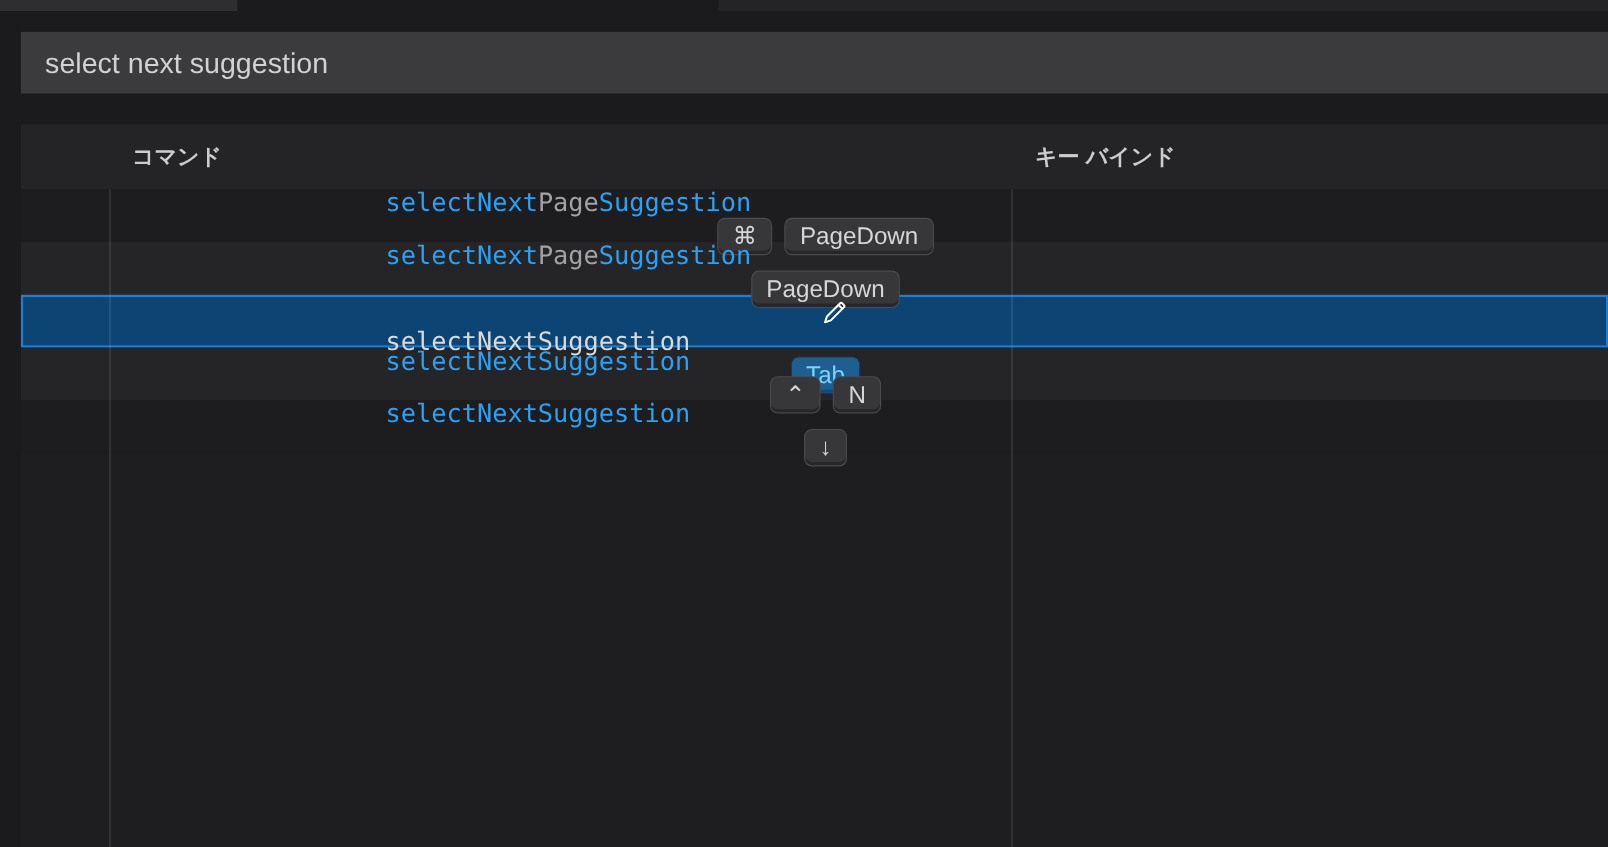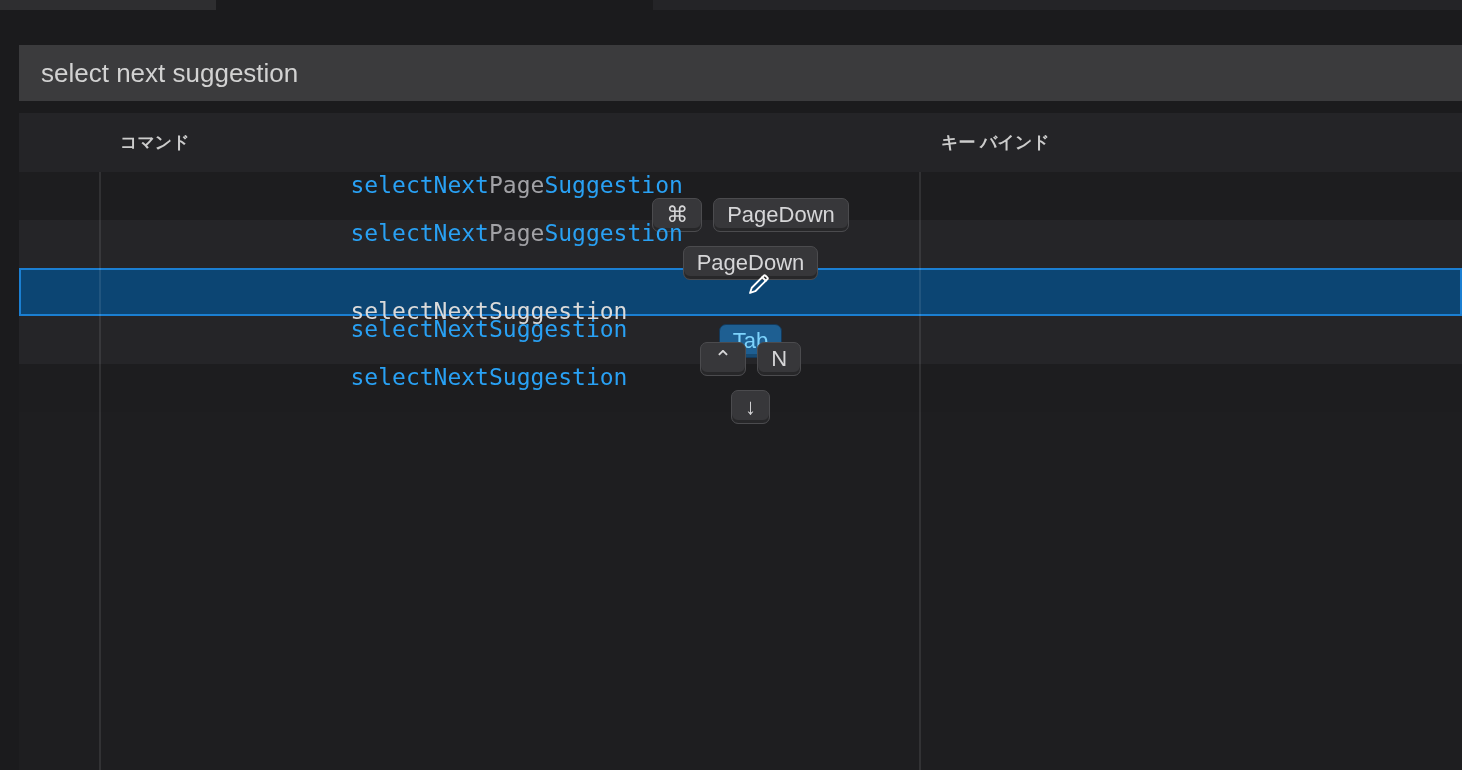--- a/index.html
+++ b/index.html
@@ -9,40 +9,40 @@
     font-family:"Liberation Sans", sans-serif;
     position:relative;
   }
   .tab-strip { position:absolute; top:0; left:0; width:100%; height:10px; }
   .seg { position:absolute; top:0; height:10px; }
   .seg-inactive { left:0; width:216px; background:var(--tab_inactive,#2e2e30); }
   .seg-active   { left:216px; width:437px; background:var(--tab_active,#1b1b1d); }
   .seg-rest     { left:653px; right:0; background:var(--tab_bar,#242427); }
 
   .search-box {
-    position:absolute; left:19px; right:0; top:45px; height:56px;
+    position:absolute; left:19px; right:0; top:29px; height:56px;
     background:var(--search_bg,#3b3b3d);
     display:flex; align-items:center;
   }
   .search-input {
     width:100%; height:100%;
     background:transparent; border:none; outline:none;
     color:var(--search_text,#d2d2d2);
     font-size:26px; font-family:"Liberation Sans", sans-serif;
     padding-left:22px;
   }
 
   .kb-table {
     position:absolute; left:19px; right:0; top:113px; bottom:0;
     background:var(--table_bg,#1e1e20);
   }
   .thead {
     height:59px; background:var(--header_bg,#242427);
     display:flex; align-items:center;
-    font-weight:bold; font-size:17px; color:var(--header_text,#cccccc);
+    font-weight:bold; font-size:20px; color:var(--header_text,#cccccc);
   }
   .th-gutter { width:81px; height:100%; }
   .th-command { width:820px; padding-left:20px; }
   .th-keys { flex:1; padding-left:21px; }
 
   .tbody { position:absolute; top:59px; left:0; right:0; bottom:0; }
   .v-sep {
     position:absolute; top:0; bottom:0; width:2px;
     background:var(--separator,rgba(255,255,255,0.09));
     z-index:5;

